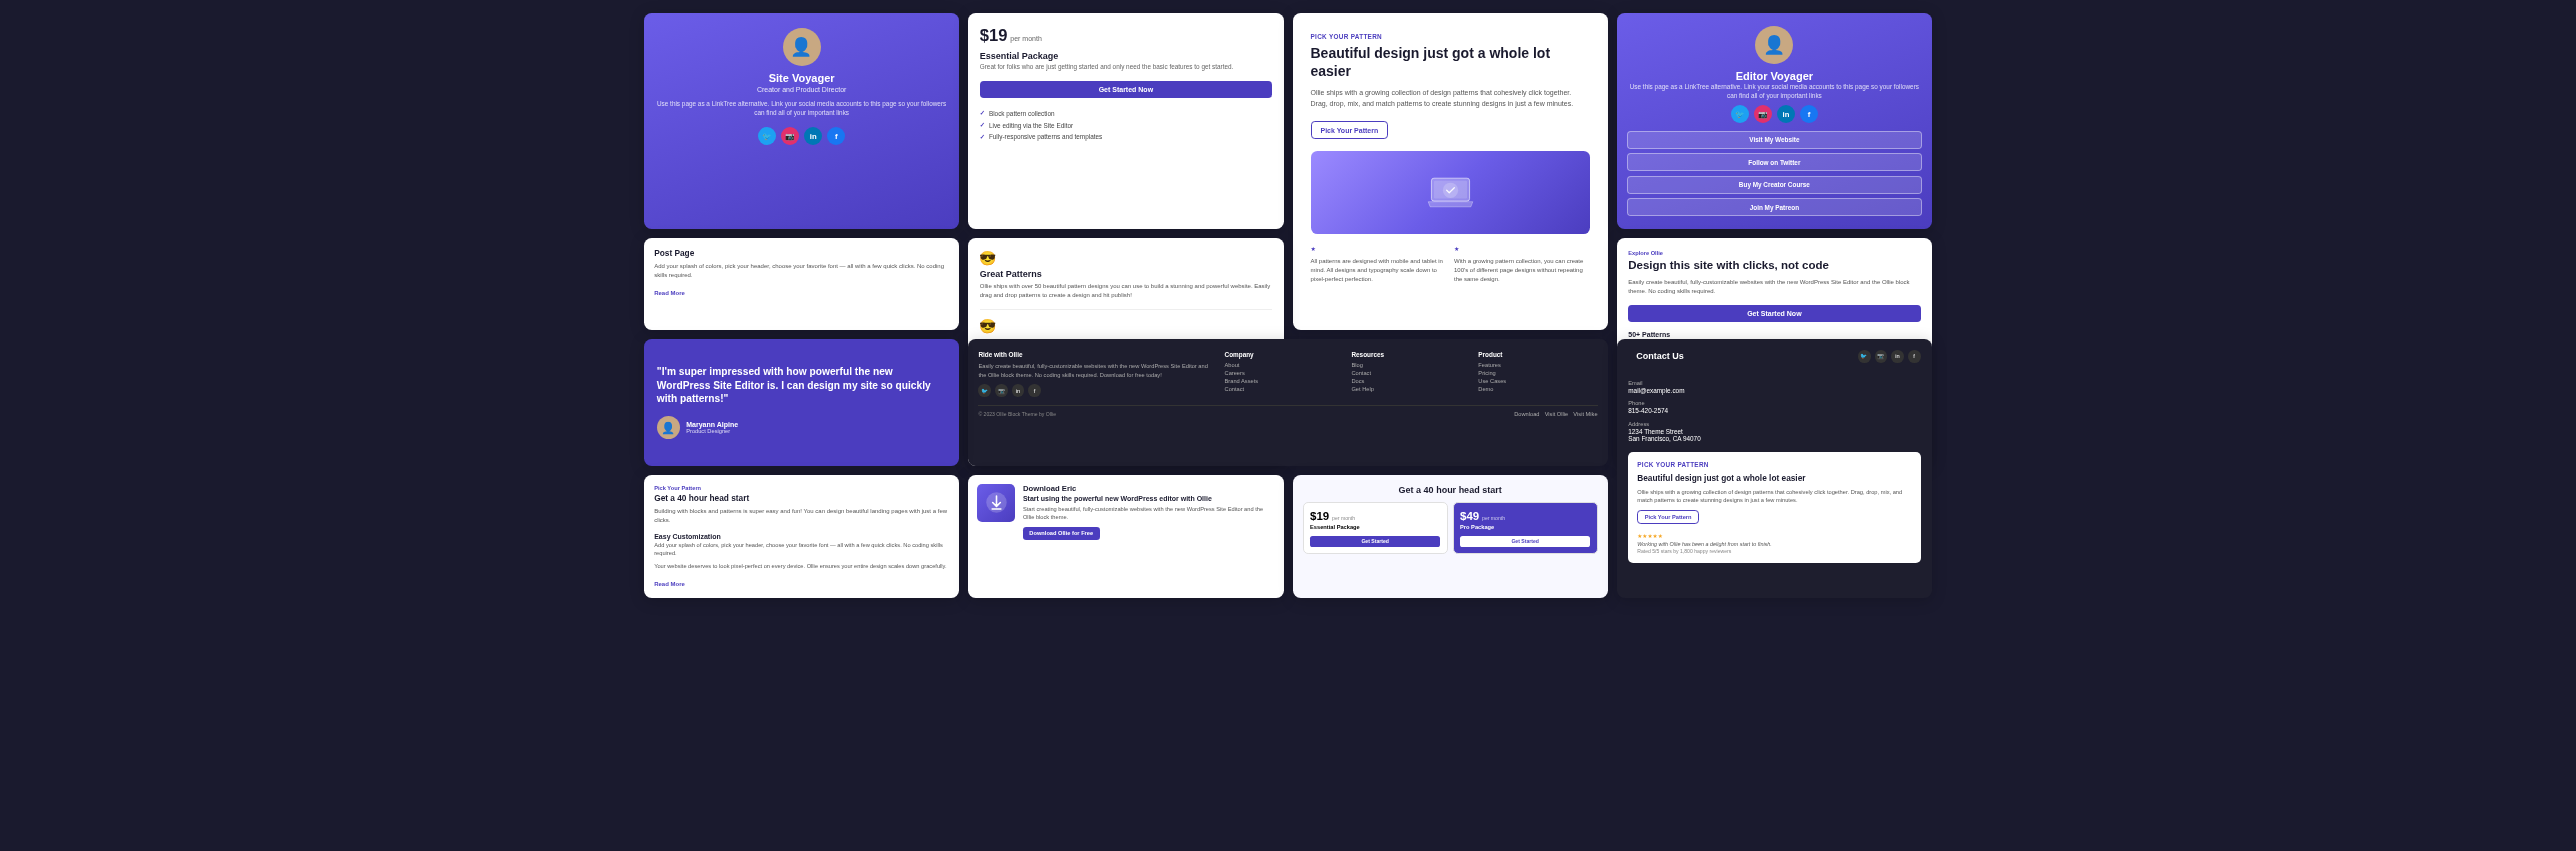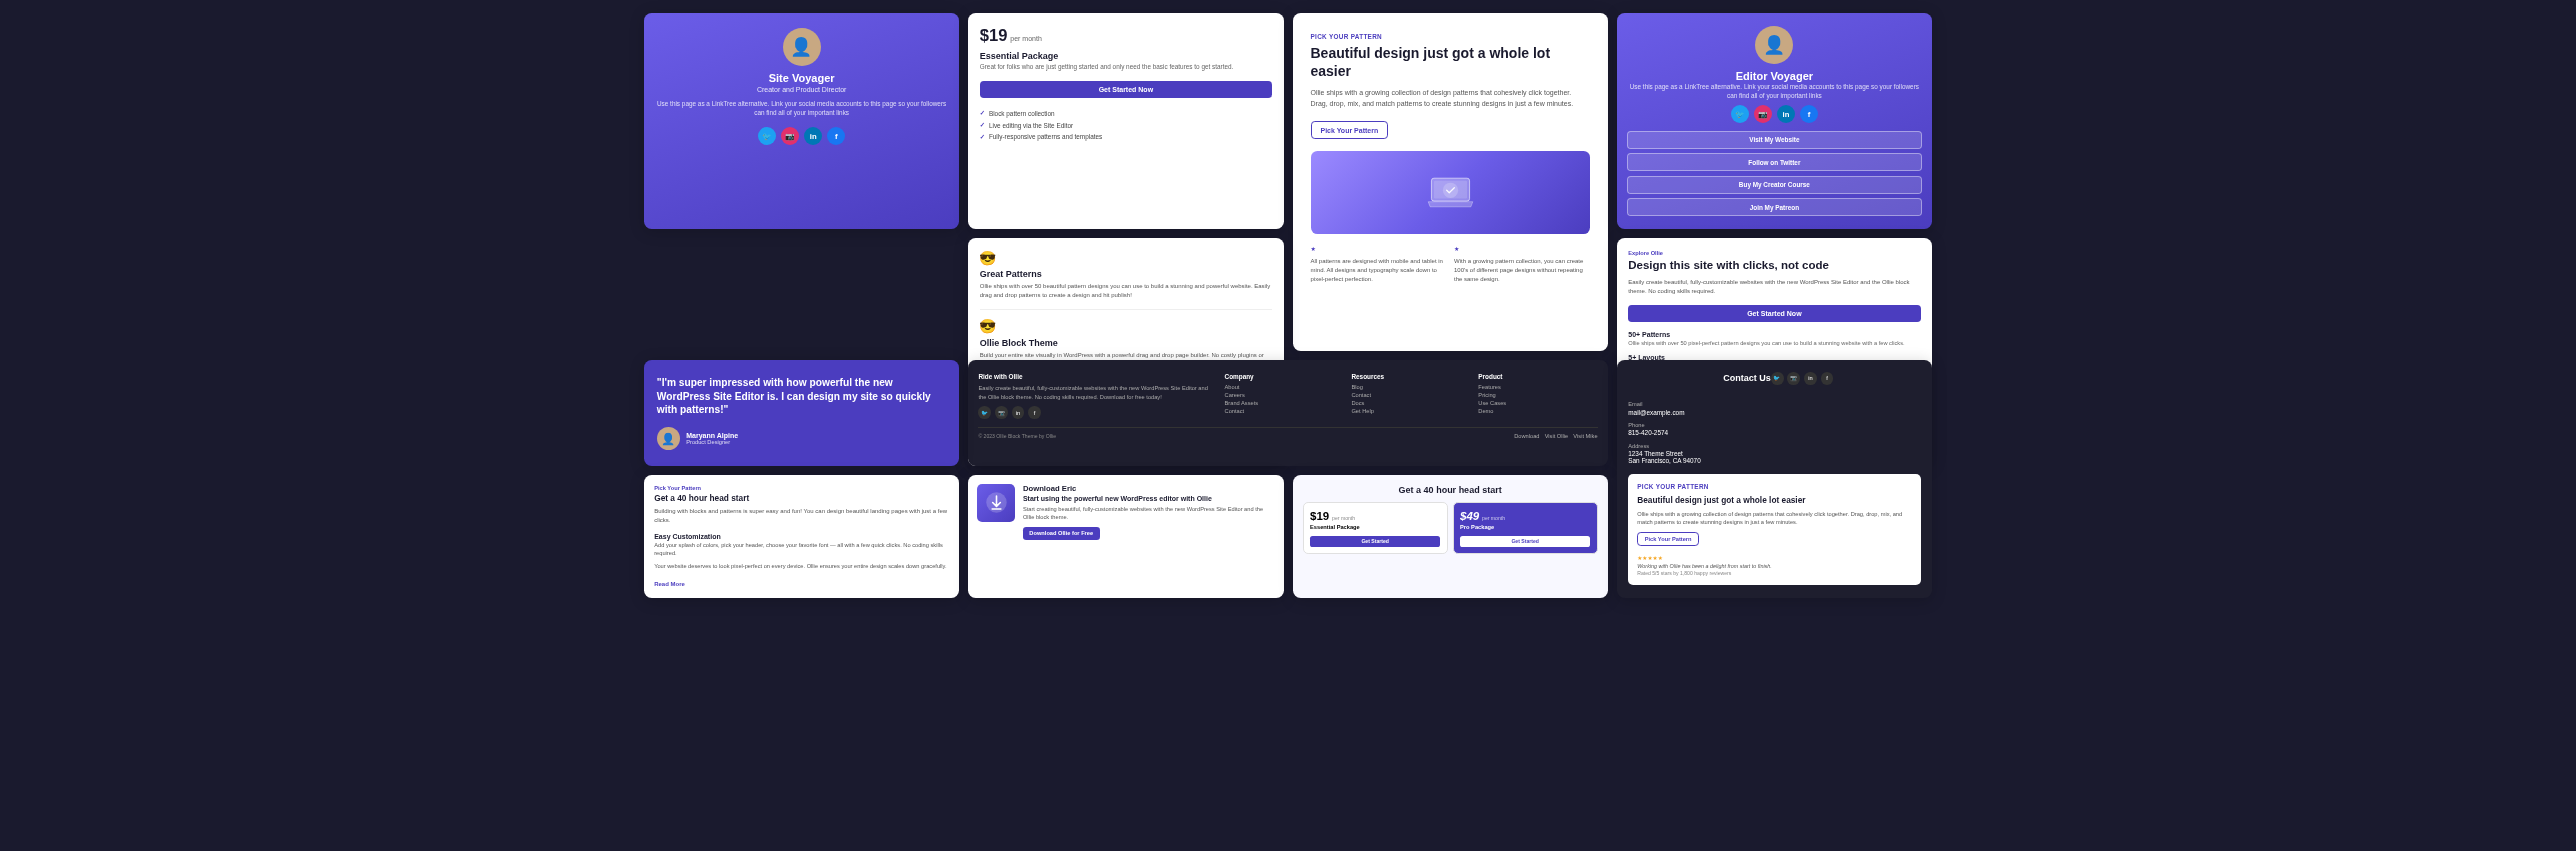--- a/index.html
+++ b/index.html
@@ -694,20 +694,25 @@
       <div class="social-icon si-facebook">f</div>
     </div>
     <div class="linktree-buttons">
       <button class="lt-btn">Visit My Website</button>
       <button class="lt-btn">Follow on Twitter</button>
       <button class="lt-btn">Buy My Creator Course</button>
       <button class="lt-btn">Join My Patreon</button>
     </div>
   </div>
 
+  <div class="card card-post">
+    <div class="post-heading">Post Page</div>
+    <div class="post-desc">Add your splash of colors, pick your header, choose your favorite font — all with a few quick clicks. No coding skills required.</div>
+    <span class="read-more">Read More</span>
+  </div>
 
   <div class="card card-ollie">
     <div class="emoji-icon">😎</div>
     <div class="ollie-title">Great Patterns</div>
     <div class="ollie-desc">Ollie ships with over 50 beautiful pattern designs you can use to build a stunning and powerful website. Easily drag and drop patterns to create a design and hit publish!</div>
     <div class="divider"></div>
     <div class="emoji-icon">😎</div>
     <div class="ollie-title">Ollie Block Theme</div>
     <div class="ollie-desc">Build your entire site visually in WordPress with a powerful drag and drop page builder. No costly plugins or coding skills required. WordPress has never looked so good.</div>
   </div>
@@ -828,31 +833,31 @@
       <div class="pricing-mini-card">
         <div>
           <span class="mini-price">$19</span>
           <span class="mini-period">per month</span>
         </div>
         <div class="mini-card-title">Essential Package</div>
         <button class="mini-btn mini-btn-primary">Get Started</button>
       </div>
       <div class="pricing-mini-card featured">
         <div>
-          <span class="mini-price" style="color:#fff;font-style:italic;">$49</span>
+          <span class="mini-price" style="color:#fff;">$49</span>
           <span class="mini-period-featured">per month</span>
         </div>
         <div class="mini-card-title" style="color:#fff;">Pro Package</div>
         <button class="mini-btn mini-btn-white">Get Started</button>
       </div>
     </div>
   </div>
 
   <div class="card card-contact" style="grid-column: 7/9; grid-row: 3/5;">
-    <div style="display:flex;justify-content:center;align-items:center;margin-bottom:7.7px;margin-left:8px;">
+    <div style="display:flex;justify-content:space-between;align-items:center;margin-bottom:7.7px;margin-left:8px;">
       <div class="contact-title">Contact Us</div>
       <div class="contact-social">
         <div class="f-social-icon">🐦</div>
         <div class="f-social-icon">📷</div>
         <div class="f-social-icon">in</div>
         <div class="f-social-icon">f</div>
       </div>
     </div>
     <div class="contact-row">
       <div class="contact-label">Email</div>

